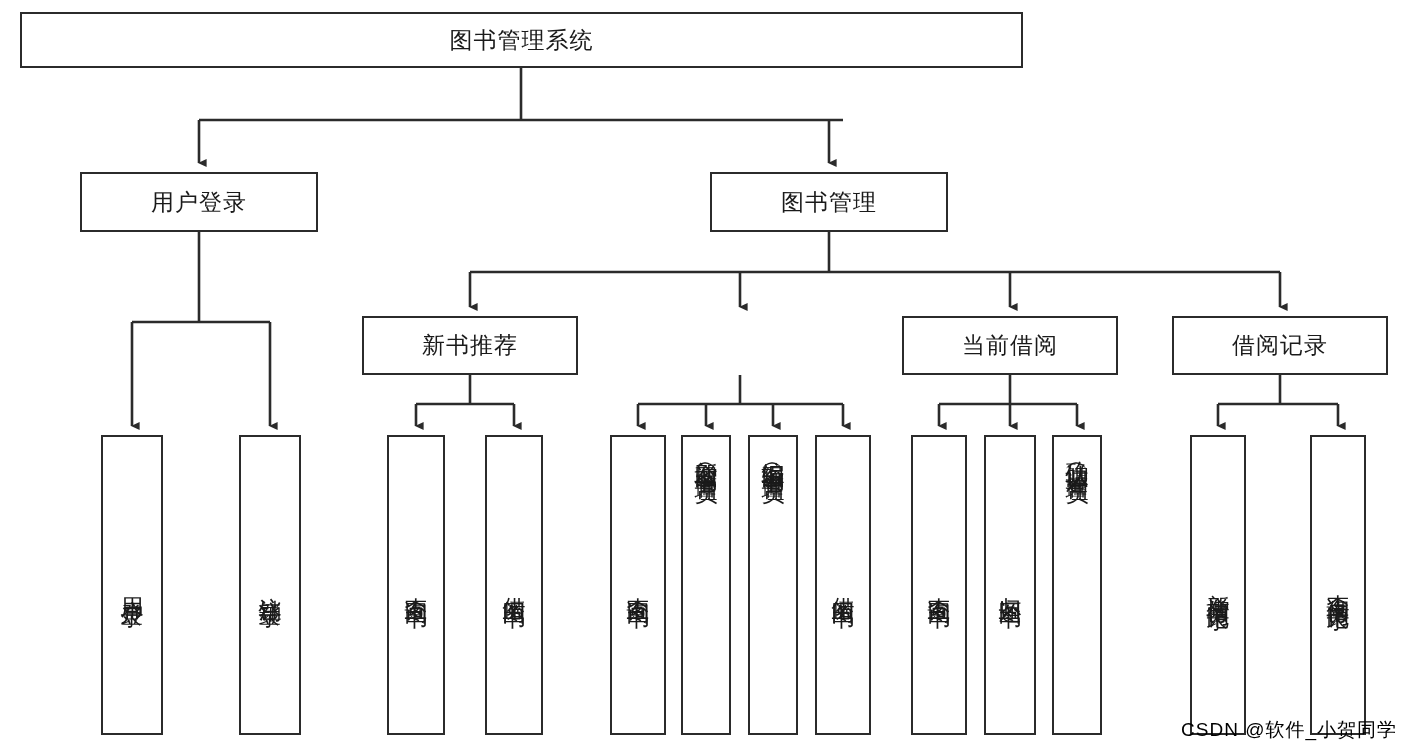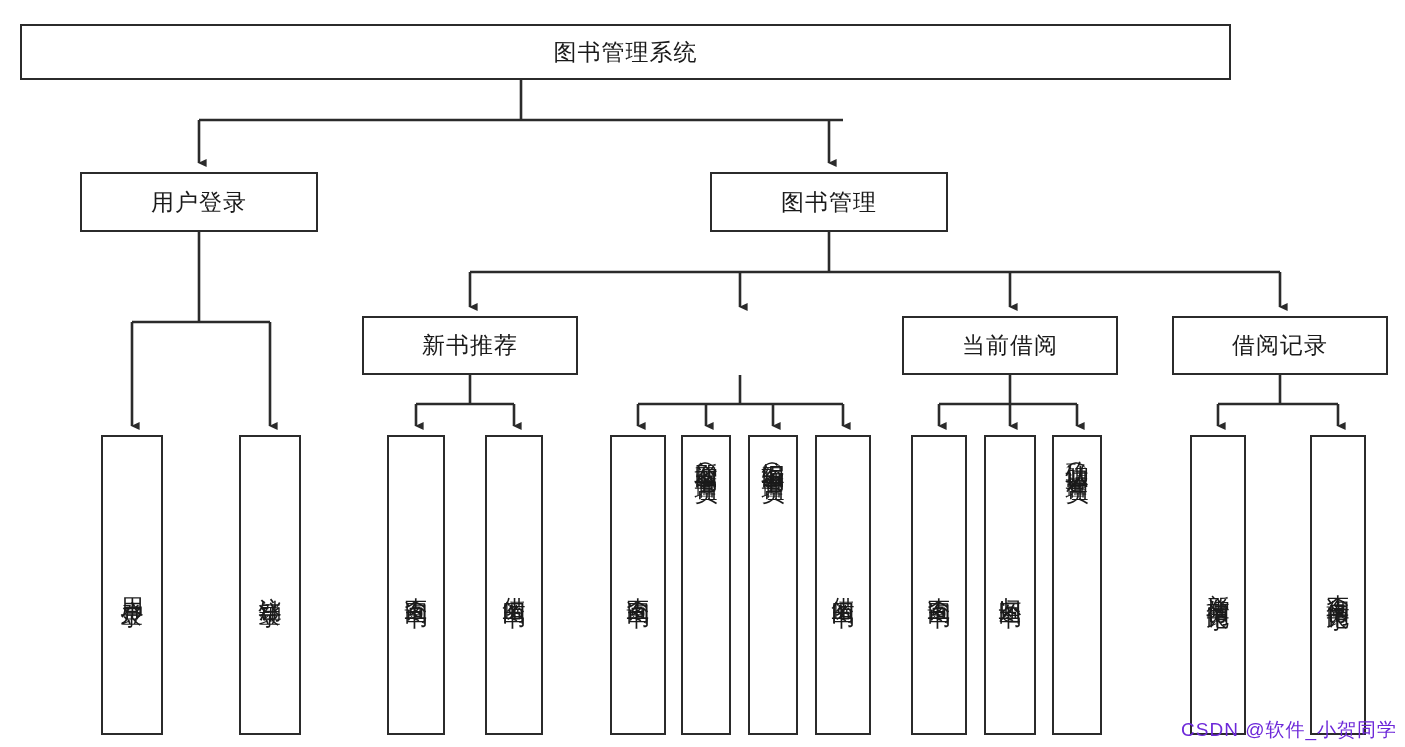--- a/index.html
+++ b/index.html
@@ -55,21 +55,21 @@
   }
   .node.leaf.top-aligned {
     align-items: flex-start;
     padding-top: 6px;
   }
   .watermark {
     position: absolute;
     right: 8px;
     bottom: 4px;
     font-size: 19px;
-    color: #6d28d9;
+    color: #000000;
     letter-spacing: 1px;
     white-space: nowrap;
   }
 </style>
 </head>
 <body>
 
 <div id="diagram-root">
 
   <svg class="edges" viewBox="0 0 1405 747">
@@ -126,21 +126,21 @@
     </g>
 
     <g stroke="#2b2b2b" stroke-width="2.6" fill="none">
       <path d="M1280,375 L1280,404"></path>
       <path d="M1218,404 L1338,404"></path>
       <path d="M1218,404 L1218,426" marker-end="url(#arrow)"></path>
       <path d="M1338,404 L1338,426" marker-end="url(#arrow)"></path>
     </g>
   </svg>
 
-  <div class="node horiz" style="left:20px; top:24px; width:1211px; height:56px;align-items:center;">
+  <div class="node horiz" style="left:20px; top:12px; width:1003px; height:56px;align-items:center;">
     <span>图书管理系统</span>
   </div>
 
   <div class="node horiz" style="left:80px; top:172px; width:238px; height:60px;">
     <span>用户登录</span>
   </div>
   <div class="node horiz" style="left:362px; top:316px; width:216px; height:59px;">
     <span>新书推荐</span>
   </div>
 

